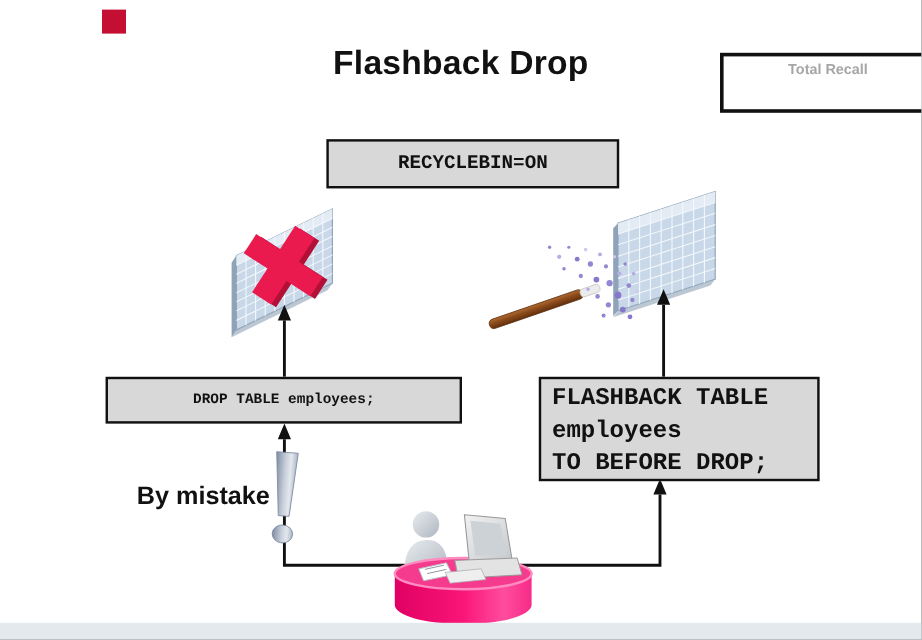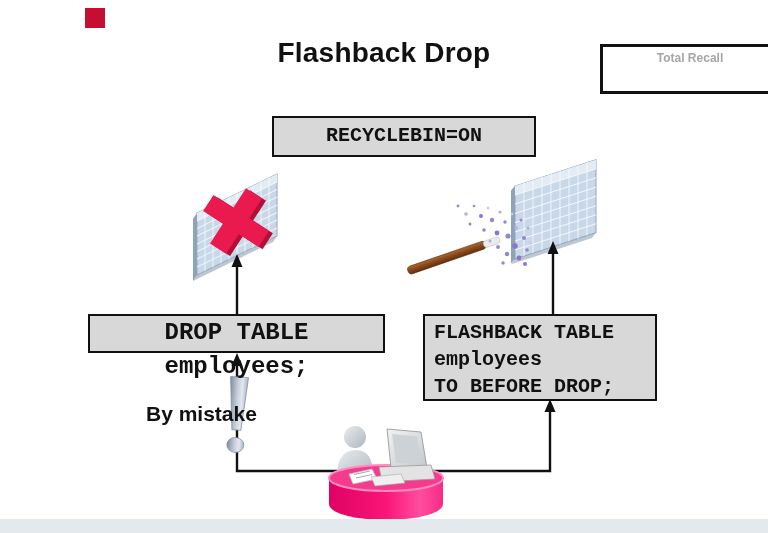--- a/index.html
+++ b/index.html
@@ -25,34 +25,34 @@
   }
   .topic-prev{color:var(--muted-gray,#a6a6a6);text-align:center;}
   .topic-cur{color:var(--crimson,#c51f45);padding-left:6px;}
   .topic-cur .bullet{display:inline-block;margin-right:7px;}
   .code-box{
     position:absolute;background:var(--box-bg,#d8d8d8);
     border:2px solid var(--box-border,#111);box-sizing:border-box;
     font-family:"Liberation Mono",monospace;font-weight:bold;color:#111;
   }
   .recyclebin{
-    left:272px;top:116px;width:264px;height:41px;
-    font-size:20px;line-height:36px;text-align:center;
+    left:272px;top:116px;width:244px;height:41px;
+    font-size:16px;line-height:36px;text-align:center;
   }
   .dropbox{
     left:88px;top:314px;width:297px;height:39px;
-    font-size:24px;line-height:34px;text-align:center;
+    font-size:12px;line-height:34px;text-align:center;
   }
   .flashbox{
-    left:423px;top:314px;width:234px;height:87px;
+    left:449px;top:314px;width:234px;height:87px;
     font-size:20px;line-height:27px;white-space:pre;
     padding:3px 0 0 9px;
   }
   .by-mistake{
-    position:absolute;left:114px;top:402px;font-size:21px;font-weight:bold;color:#111;margin-left:32px;
+    position:absolute;left:114px;top:402px;font-size:21px;font-weight:bold;color:#111;
   }
   .bottom-bar{
     position:absolute;left:0;top:519px;width:768px;height:14px;
     background:var(--bottom-bar,#e4e9ee);
   }
   svg.canvas{position:absolute;left:0;top:0;}
 </style>
 </head>
 <body>
 

